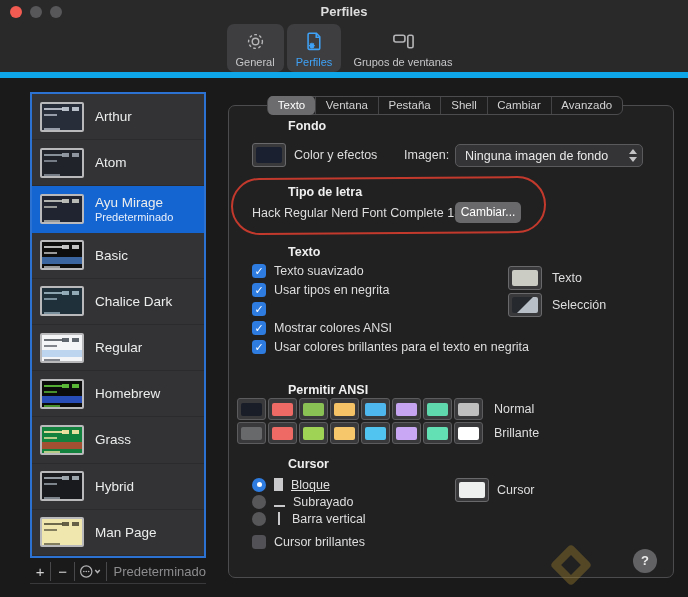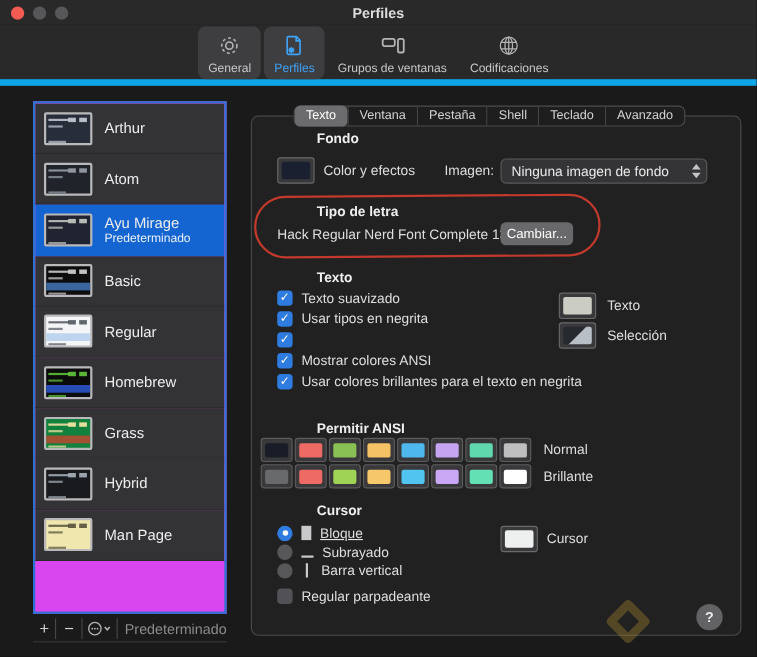--- a/index.html
+++ b/index.html
@@ -19,21 +19,21 @@
            align-items:center;gap:3px;padding-top:2px;}
   .tb{display:flex;flex-direction:column;align-items:center;justify-content:center;
       gap:1px;padding:3px 9px;border-radius:7px;height:48px;cursor:default;}
   .tb-active{background:#3e3e40;}
   .tb-label{font-size:11px;color:#c7c7c9;}
   .tb-label.accent{color:#3fa2f7;}
   .tb-icon{height:26px;display:flex;align-items:center;}
 
   
   #sidebarFrame{left:30px;top:92px;width:176px;height:466px;border:2px solid #2b72d3;
-                background:#d946ef;overflow:hidden;}
+                background:#4c1d95;overflow:hidden;}
   .prow{display:flex;align-items:center;gap:11px;height:46.2px;padding-left:8px;
         border-bottom:1px solid #2b2b2d;background:#333335;}
   .prow.sel{background:#1465d2;border-bottom-color:#1465d2;}
   .pname{font-size:13.5px;color:#eceded;}
   .psub{font-size:11px;color:#e8effb;margin-top:1px;}
   .thumb{position:relative;width:44px;height:30px;border:2px solid #b9b9bb;
          border-radius:2px;flex:none;overflow:hidden;}
   .thumb span{position:absolute;display:block;}
   #sbFooter{left:30px;top:560px;width:176px;height:24px;display:flex;align-items:stretch;
             border-bottom:1px solid #39393b;}
@@ -138,32 +138,20 @@
         <span class="tb-icon">
           <svg width="26" height="23" viewBox="0 0 26 24">
             <g fill="none" stroke="#b4b4b6" stroke-width="1.7">
               <rect x="3.5" y="5.5" width="11.5" height="7" rx="2"></rect>
               <rect x="18" y="5.5" width="5.5" height="13" rx="1.6"></rect>
             </g>
           </svg>
         </span>
         <span class="tb-label">Grupos de ventanas</span>
       </div>
-      <div class="tb">
-        <span class="tb-icon">
-          <svg width="23" height="23" viewBox="0 0 24 24">
-            <g fill="none" stroke="#b4b4b6" stroke-width="1.2">
-              <circle cx="12" cy="12" r="8"></circle>
-              <ellipse cx="12" cy="12" rx="3.6" ry="8"></ellipse>
-              <path d="M4.6 9h14.8M4.6 15h14.8M12 4v16"></path>
-            </g>
-          </svg>
-        </span>
-        <span class="tb-label">Codificaciones</span>
-      </div>
     </div>
 
   <div class="abs" id="sidebarFrame">
       <div class="prow">
         <span class="thumb" style="background: rgb(39, 45, 57);">
           <span style="left: 2px; top: 4px; width: 19px; height: 2px; background: rgb(201, 206, 216); opacity: 0.85;"></span>
           <span style="left: 2px; top: 10px; width: 13px; height: 2px; background: rgb(201, 206, 216); opacity: 0.7;"></span>
           <span style="left: 2px; top: 24px; width: 16px; height: 2px; background: rgb(201, 206, 216); opacity: 0.7;"></span>
           <span style="right: 3px; top: 3px; width: 7px; height: 4px; background: rgb(201, 206, 216); opacity: 0.9;"></span>
           <span style="right: 13px; top: 3px; width: 7px; height: 4px; background: rgb(201, 206, 216); opacity: 0.9;"></span>
@@ -201,20 +189,32 @@
         <span class="thumb" style="background: rgb(13, 13, 13);">
           <span style="left: 2px; top: 4px; width: 19px; height: 2px; background: rgb(214, 214, 214); opacity: 0.85;"></span>
           <span style="left: 2px; top: 10px; width: 13px; height: 2px; background: rgb(214, 214, 214); opacity: 0.7;"></span>
           <span style="left: 2px; top: 24px; width: 16px; height: 2px; background: rgb(214, 214, 214); opacity: 0.7;"></span>
           <span style="right: 3px; top: 3px; width: 7px; height: 4px; background: rgb(214, 214, 214); opacity: 0.9;"></span>
           <span style="right: 13px; top: 3px; width: 7px; height: 4px; background: rgb(214, 214, 214); opacity: 0.9;"></span>
           <span style="left: 0px; top: 15px; width: 100%; height: 7px; background: rgb(63, 111, 174); opacity: 0.9;"></span>
         </span>
         <span style="display: flex; flex-direction: column;">
           <span class="pname">Basic</span>
+        </span>
+      </div>
+      <div class="prow">
+        <span class="thumb" style="background: rgb(32, 48, 58);">
+          <span style="left: 2px; top: 4px; width: 19px; height: 2px; background: rgb(159, 184, 196); opacity: 0.85;"></span>
+          <span style="left: 2px; top: 10px; width: 13px; height: 2px; background: rgb(159, 184, 196); opacity: 0.7;"></span>
+          <span style="left: 2px; top: 24px; width: 16px; height: 2px; background: rgb(159, 184, 196); opacity: 0.7;"></span>
+          <span style="right: 3px; top: 3px; width: 7px; height: 4px; background: rgb(159, 184, 196); opacity: 0.9;"></span>
+          <span style="right: 13px; top: 3px; width: 7px; height: 4px; background: rgb(159, 184, 196); opacity: 0.9;"></span>
+        </span>
+        <span style="display: flex; flex-direction: column;">
+          <span class="pname">Chalice Dark</span>
         </span>
       </div>
       <div class="prow">
         <span class="thumb" style="background: rgb(244, 245, 246);">
           <span style="left: 2px; top: 4px; width: 19px; height: 2px; background: rgb(80, 86, 94); opacity: 0.85;"></span>
           <span style="left: 2px; top: 10px; width: 13px; height: 2px; background: rgb(80, 86, 94); opacity: 0.7;"></span>
           <span style="left: 2px; top: 24px; width: 16px; height: 2px; background: rgb(80, 86, 94); opacity: 0.7;"></span>
           <span style="right: 3px; top: 3px; width: 7px; height: 4px; background: rgb(80, 86, 94); opacity: 0.9;"></span>
           <span style="right: 13px; top: 3px; width: 7px; height: 4px; background: rgb(80, 86, 94); opacity: 0.9;"></span>
           <span style="left: 0px; top: 15px; width: 100%; height: 7px; background: rgb(184, 210, 238); opacity: 0.9;"></span>
@@ -293,21 +293,21 @@
     <div class="fsep"></div>
     <div id="footerDefault">Predeterminado</div>
   </div>
 
   <div class="abs" id="panel"></div>
   <div class="abs" id="segTabs">
       <div class="seg sel">Texto</div>
       <div class="seg">Ventana</div>
       <div class="seg">Pestaña</div>
       <div class="seg">Shell</div>
-      <div class="seg">Teclado</div>
+      <div class="seg">Cambiar</div>
       <div class="seg">Avanzado</div>
     </div>
 
   <div class="abs h" style="left:252px;top:119px">Fondo</div>
   <div class="abs well" style="left:252px;top:143px">
     <span class="sw" id="fondoSwatch" style="background: rgb(27, 32, 48);"></span>
   </div>
   <div class="abs t" style="left:294px;top:148px">Color y efectos</div>
   <div class="abs t" style="left:404px;top:148px">Imagen:</div>
   <div class="abs" id="dropdown">
@@ -433,21 +433,21 @@
         <span class="t">Subrayado</span>
       </div>
       <div class="ckrow" style="height: 17px;">
         <span class="radio"></span>
         <span class="glyph-bar"></span>
         <span class="t">Barra vertical</span>
       </div>
     </div>
   <div class="abs ckrow" id="blinkRow" style="left:252px;top:532px">
       <span class="cb off"></span>
-      <span class="t">Regular parpadeante</span>
+      <span class="t">Cursor brillantes</span>
     </div>
   <div class="abs well" style="left:455px;top:478px">
     <span class="sw" id="cursorSwatch" style="background: rgb(238, 240, 239);"></span>
   </div>
   <div class="abs t" style="left:497px;top:483px">Cursor</div>
 
   <div class="abs" id="helpBtn">?</div>
   <div class="abs" id="watermark"></div>
 
 </div>

